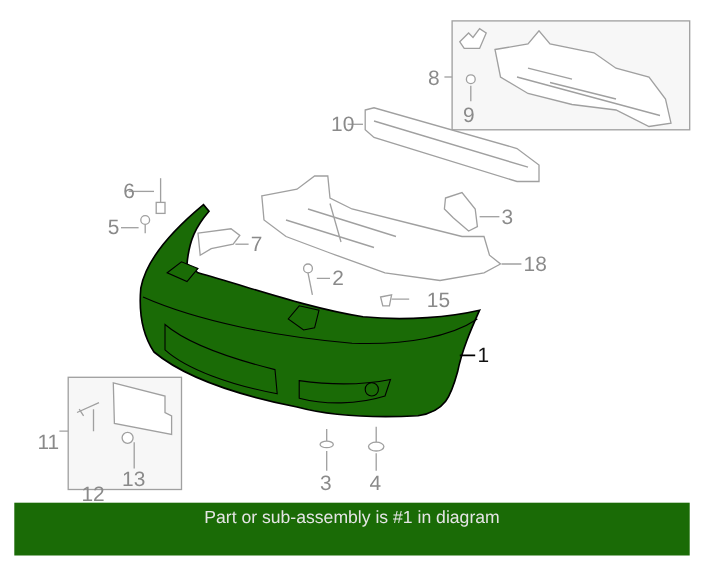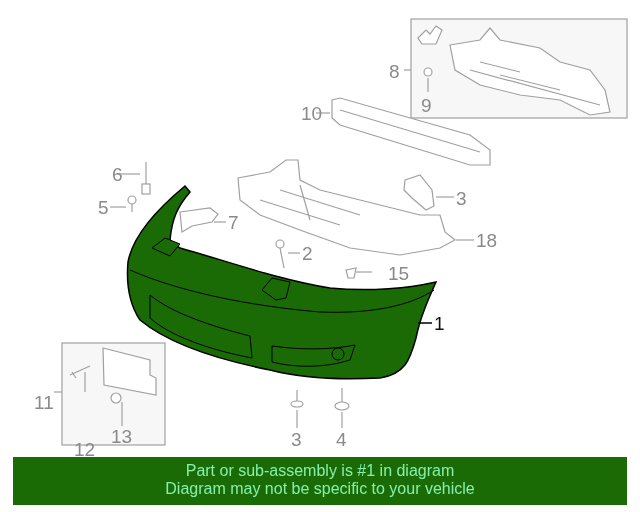--- a/index.html
+++ b/index.html
@@ -1,20 +1,20 @@
 <!DOCTYPE html>
 <html><head>
 <meta charset="utf-8">
 <style>
   html, body { margin: 0; padding: 0; background: #ffffff; }
   body { width: 640px; height: 512px; position: relative; overflow: hidden; font-family: "Liberation Sans", sans-serif; }
   #diagram { position: absolute; left: 0; top: 0; width: 640px; height: 455px; }
   .callout { position: absolute; font-size: 19px; color: #8a8a8a; font-family: "Liberation Sans", sans-serif; line-height: 1; }
   .callout.dark { color: #111; }
-  #banner { position: absolute; left: 13px; top: 457px; width: 614px; height: 48px; background: #1a6b06; color: #86efac; text-align: center; font-size: 16px; line-height: 18px; padding-top: 5px; box-sizing: border-box; }
+  #banner { position: absolute; left: 13px; top: 457px; width: 614px; height: 48px; background: #1a6b06; color: #e5e5e5; text-align: center; font-size: 16px; line-height: 18px; padding-top: 5px; box-sizing: border-box; }
   #banner div { white-space: nowrap; }
 </style>
 </head>
 <body>
 
 <div id="diagram">
   <svg width="640" height="455" viewBox="0 0 640 455" xmlns="http://www.w3.org/2000/svg">
     <g fill="none" stroke="#a0a0a0" stroke-width="1.2">
 
       <rect x="411" y="19" width="216" height="99" fill="#f7f7f7"></rect>
@@ -99,14 +99,13 @@
   <span class="callout" style="left:34px; top:393px;">11</span>
   <span class="callout" style="left:74px; top:395px;margin-top:45px;">12</span>
   <span class="callout" style="left:111px; top:427px;text-align:right;">13</span>
   <span class="callout" style="left:476px; top:231px;">18</span>
   <span class="callout" style="left:388px; top:264px;">15</span>
   <span class="callout" style="left:456px; top:189px;">3</span>
 </div>
 
 <div id="banner">
   <div>Part or sub-assembly is #1 in diagram</div>
-  <div>Diagram may not be specific to your vehicle</div>
 </div>
 
 </body></html>

